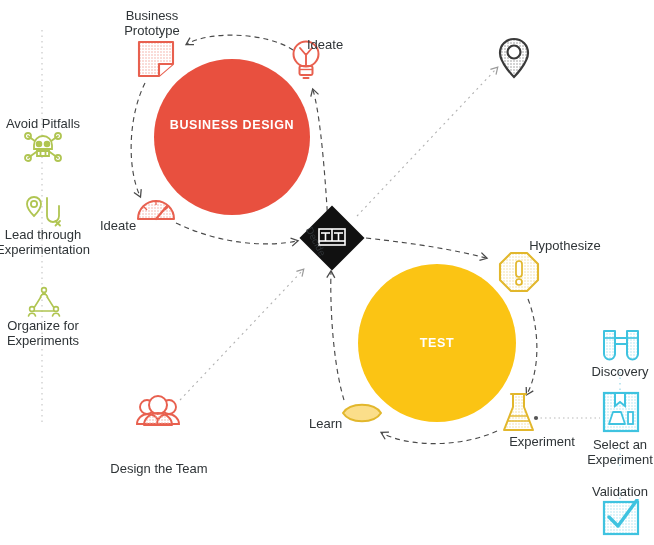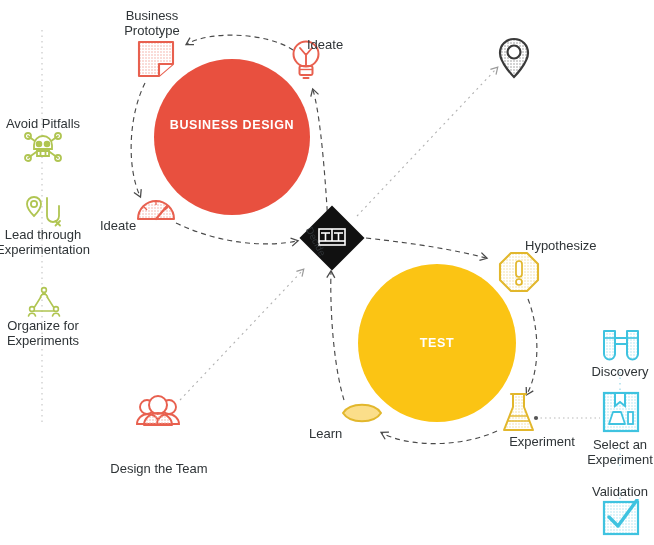--- a/index.html
+++ b/index.html
@@ -242,25 +242,25 @@
     <path d="M8,18 L17,27 L36,1" fill="none" stroke="#3FC3E0" stroke-width="3.4" stroke-linecap="round" stroke-linejoin="round"></path>
   </svg>
 
   <div class="lbl s11" style="left:97px;top:8px;width:110px;">Business
 Prototype</div>
 
   <div class="lbl s11" style="left:307px;top:37px;width:50px;text-align:left;">Ideate</div>
 
   <div class="lbl s11" style="left:100px;top:218px;width:55px;text-align:left;">Ideate</div>
 
-  <div class="lbl s11" style="left:525px;top:238px;width:80px;text-align:left;">Hypothesize</div>
+  <div class="lbl s11" style="left:525px;top:238px;width:80px;text-align:center;">Hypothesize</div>
 
   <div class="lbl s11" style="left:502px;top:434px;width:80px;">Experiment</div>
 
-  <div class="lbl s11" style="left:309px;top:426px;width:45px;text-align:left;">Learn</div>
+  <div class="lbl s11" style="left:309px;top:416px;width:45px;text-align:left;">Learn</div>
 
   <div class="lbl s11" style="left:104px;top:439px;width:110px;margin-top:22px;">Design the Team</div>
 
   <div class="lbl s11" style="left:-2px;top:116px;width:90px;">Avoid Pitfalls</div>
 
   <div class="lbl s11" style="left:-6px;top:227px;width:98px;">Lead through
 Experimentation</div>
 
   <div class="lbl s11" style="left:-2px;top:318px;width:90px;">Organize for
 Experiments</div>

